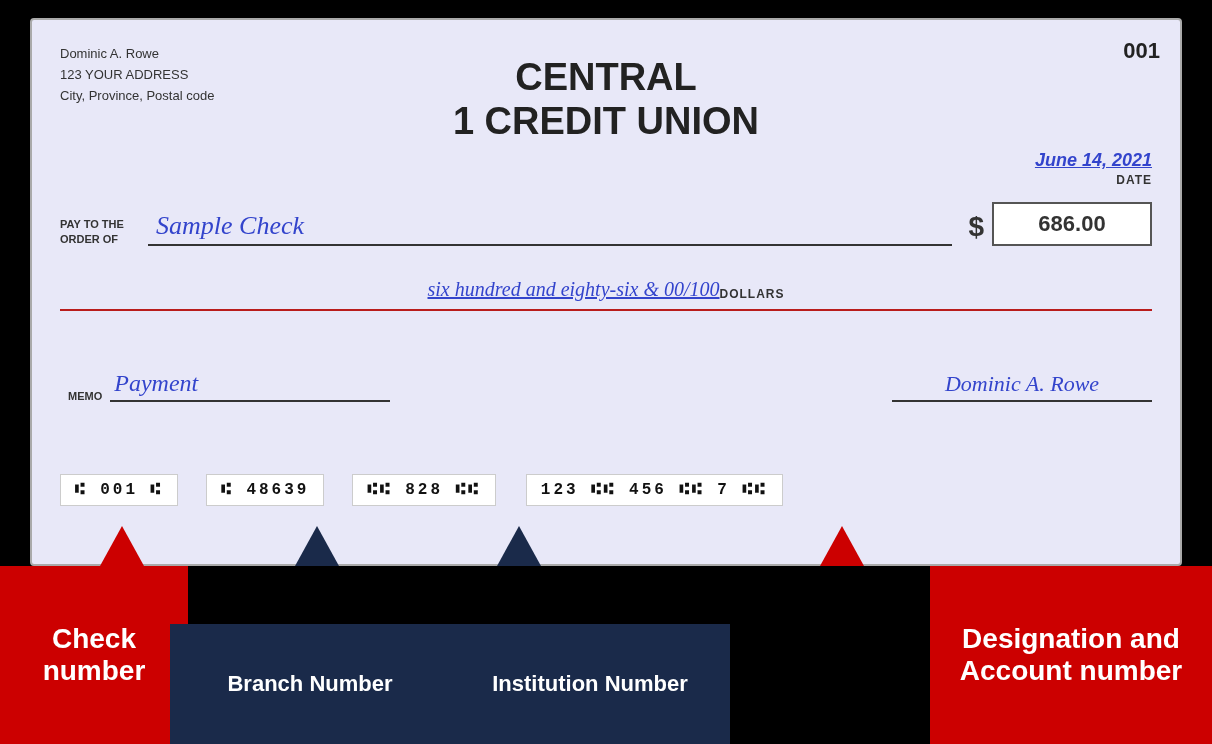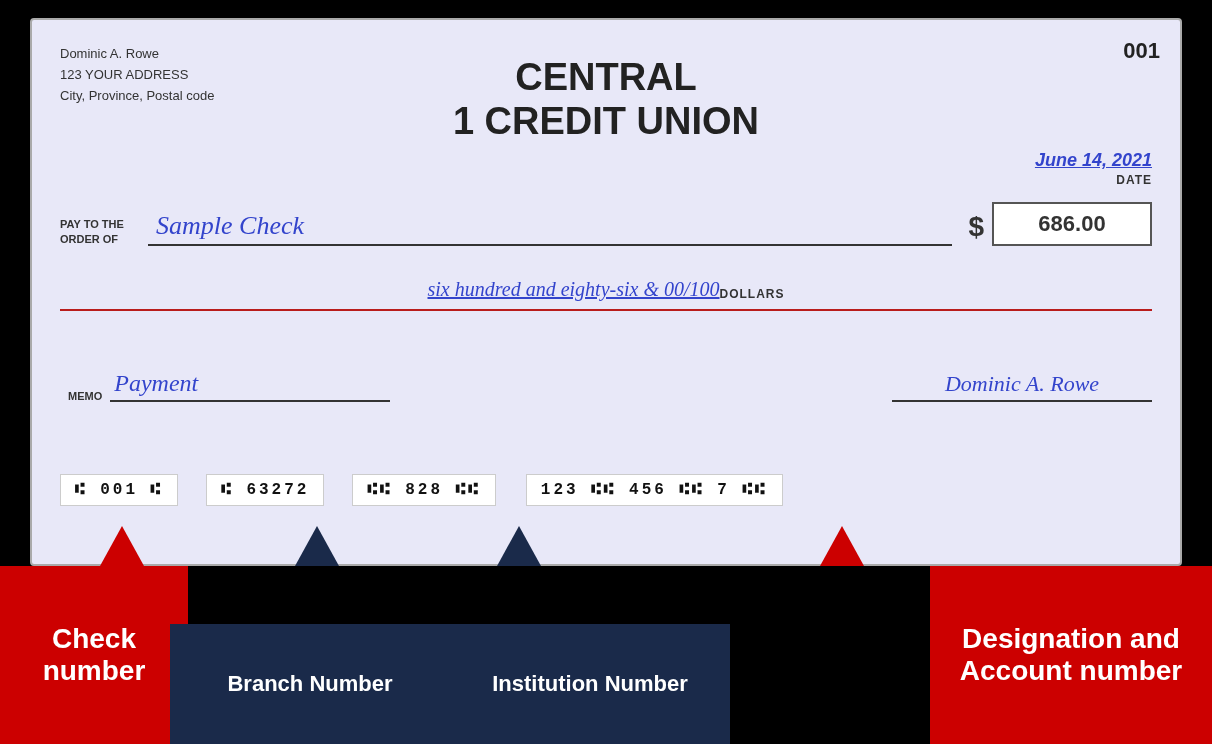--- a/index.html
+++ b/index.html
@@ -392,21 +392,21 @@
         </div>
       </div>
       <div class="signature-line">
         <span class="signature-value">Dominic A. Rowe</span>
       </div>
     </div>
 
     <div class="micr-section">
       <span class="micr-text">⑆ 001 ⑆</span>
       <span class="micr-gap"></span>
-      <span class="micr-text">⑆ 63272</span>
+      <span class="micr-text">⑆ 48639</span>
       <span class="micr-gap"></span>
       <span class="micr-text">⑆⑆ 828 ⑆⑆</span>
       <span class="micr-text account">123 ⑆⑆ 456 ⑆⑆ 7 ⑆⑆</span>
     </div>
 
   </div>
 
   <div class="arrow-check"></div>
   <div class="arrow-branch"></div>
   <div class="arrow-institution"></div>

